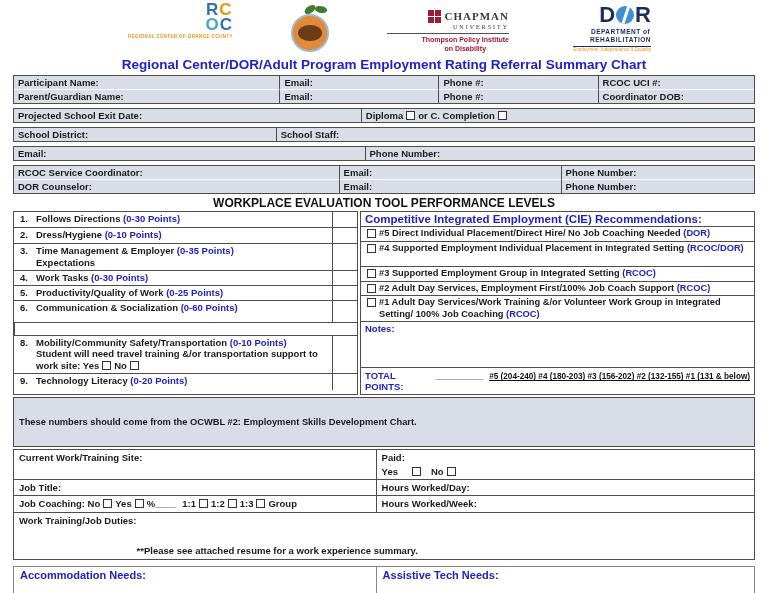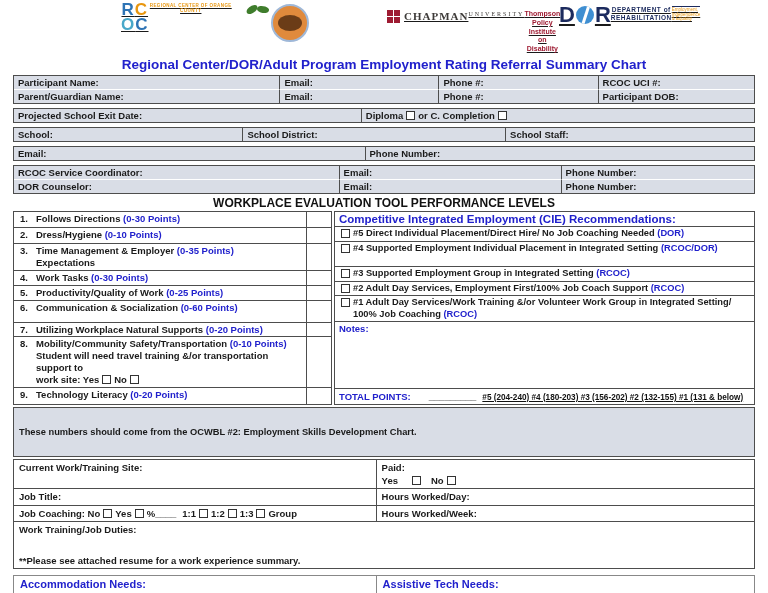--- a/index.html
+++ b/index.html
@@ -2,21 +2,21 @@
 <html><head>
 <meta charset="utf-8">
 <style>
   * { box-sizing: border-box; margin: 0; padding: 0; }
   html,body { background:#fff; }
   body { width:768px; height:593px; font-family:"Liberation Sans", sans-serif; color:#1a1a1a; overflow:hidden; }
   .page { width:768px; height:593px; padding:2px 13px 0 13px; position:relative; }
 
   
   .logo-strip { height:54px; display:flex; align-items:flex-start; padding-left:108px; }
-  .logo { display:flex; align-items:flex-start; line-height:1;text-decoration:underline; }
+  .logo { display:flex; flex-direction:column; align-items:flex-end; line-height:1; }
   .logo-rcoc { width:112px; }
   .rcoc-letters { font-weight:bold; font-size:17px; letter-spacing:1px; line-height:0.9; text-align:center; }
   .rcoc-b { color:#2e74b5; } .rcoc-o { color:#e8960f; } .rcoc-t { color:#49a8c9; }
   .rcoc-cap { font-size:4.5px; color:#e8960f; font-weight:bold; margin-top:2px; text-align:center; letter-spacing:.4px; }
   .logo-seal { width:84px; margin-left:12px; padding-top:2px; }
   .seal-leaf { width:26px; height:10px; position:relative; }
   .seal-leaf:before, .seal-leaf:after { content:""; position:absolute; width:12px; height:7px; background:#3f7d2c; border-radius:60% 40% 60% 40%; top:2px; }
   .seal-leaf:before { left:1px; transform:rotate(-25deg); }
   .seal-leaf:after { left:12px; transform:rotate(20deg); }
   .seal-circle { width:38px; height:38px; border-radius:50%; background:#e08a3c; border:2px solid #9fb8d8; display:flex; align-items:center; justify-content:center; }
@@ -45,21 +45,21 @@
   .fcell { background:#d9dde6; border-right:1px solid #4d4d4d; font-weight:bold; font-size:9.5px; padding:1px 4px; min-height:13px; }
   .fcell:last-child { border-right:none; }
   .frow + .frow .fcell { border-top:1px solid #fff; }
   .gap4 { height:4px; }
   .cb { display:inline-block; width:9px; height:9px; background:#fff; border:1px solid #333; vertical-align:-1px; margin:0 3px; flex:none; }
   .blue { color:#2121cc; }
 
   
   .section-head { text-align:center; font-weight:bold; font-size:12px; color:#111; padding:2px 0 1px 0; }
   .eval-wrap { display:flex; align-items:stretch; }
-  .eval-left { width:319px; border:1px solid #4d4d4d; display:flex; flex-direction:column; }
+  .eval-left { width:345px; border:1px solid #4d4d4d; display:flex; flex-direction:column; }
   .eval-row { display:flex; border-bottom:1px solid #4d4d4d; }
   .eval-row:last-child { border-bottom:none; }
   .eval-cell { flex:1; padding:1px 4px 1px 6px; font-weight:bold; font-size:9.5px; line-height:1.25; }
   .eval-num { display:inline-block; width:16px; }
   .eval-ind { padding-left:16px; }
   .eval-score { width:25px; border-left:1px solid #4d4d4d; }
   .eval-right { flex:1; border:1px solid #4d4d4d; margin-left:2px; display:flex; flex-direction:column; }
   .cie-head { color:#2121cc; font-weight:bold; font-size:11.5px; padding:1px 4px; border-bottom:1px solid #4d4d4d; }
   .cie-row { display:flex; align-items:flex-start; padding:1px 3px; border-bottom:1px solid #4d4d4d; font-weight:bold; font-size:9.3px; line-height:1.25; }
   .cie-row .cb { margin-top:1px; }
@@ -71,21 +71,21 @@
 
   .note-bar { background:#d9dde6; border:1px solid #4d4d4d; font-weight:bold; font-size:9.3px; padding:19px 5px; margin-top:2px; }
 
   
   .work-table { border:1px solid #4d4d4d; margin-top:2px; display:flex; flex-direction:column; }
   .wrow { display:flex; border-bottom:1px solid #4d4d4d; }
   .wrow:last-child { border-bottom:none; }
   .wcell { font-weight:bold; font-size:9.5px; padding:1px 5px; line-height:1.4; }
   .wleft { width:49%; border-right:1px solid #4d4d4d; }
   .wright { flex:1; }
-  .duties-cell { min-height:46px; display:flex; flex-direction:column; }
+  .duties-cell { min-height:46px; display:flex; flex-direction:row; }
   .duties-note { margin-top:auto; }
   .coach-line { display:flex; align-items:center; flex-wrap:nowrap; }
 
   
   .needs-table { border:1px solid #888; margin-top:6px; display:flex; min-height:74px; }
   .needs-cell { padding:2px 6px; font-weight:bold; font-size:11px; }
   .needs-left { width:49%; border-right:1px solid #888; }
   .needs-right { flex:1; }
 </style>
 </head>
@@ -133,21 +133,21 @@
     <div class="frow">
       <div class="fcell" style="width:36%">Participant Name:</div>
       <div class="fcell" style="width:21.5%">Email:</div>
       <div class="fcell" style="width:21.5%">Phone #:</div>
       <div class="fcell" style="flex:1">RCOC UCI #:</div>
     </div>
     <div class="frow">
       <div class="fcell" style="width:36%">Parent/Guardian Name:</div>
       <div class="fcell" style="width:21.5%">Email:</div>
       <div class="fcell" style="width:21.5%">Phone #:</div>
-      <div class="fcell" style="flex:1">Participant DOB:</div>
+      <div class="fcell" style="flex:1">Coordinator DOB:</div>
     </div>
   </div>
 
   <div class="gap4"></div>
 
   <div class="bar-table">
     <div class="frow">
       <div class="fcell" style="width:47%">Projected School Exit Date:</div>
       <div class="fcell" style="flex:1; display:flex; align-items:center;">
         <span>Diploma</span>
@@ -155,21 +155,20 @@
         <span>or C. Completion</span>
         <span class="cb"></span>
       </div>
     </div>
   </div>
 
   <div class="gap4"></div>
 
   <div class="bar-table">
     <div class="frow">
-      <div class="fcell" style="width:31%">School:</div>
       <div class="fcell" style="width:35.5%">School District:</div>
       <div class="fcell" style="flex:1">School Staff:</div>
     </div>
   </div>
 
   <div class="gap4"></div>
 
   <div class="bar-table">
     <div class="frow">
       <div class="fcell" style="width:47.5%">Email:</div>
@@ -216,21 +215,20 @@
       </div>
       <div class="eval-row" style="min-height:14px">
         <div class="eval-cell"><span class="eval-num">5.</span><span>Productivity/Quality of Work </span><span class="blue">(0-25 Points)</span></div>
         <div class="eval-score"></div>
       </div>
       <div class="eval-row" style="min-height:22px">
         <div class="eval-cell"><span class="eval-num">6.</span><span>Communication &amp; Socialization </span><span class="blue">(0-60 Points)</span></div>
         <div class="eval-score"></div>
       </div>
       <div class="eval-row" style="min-height:13px">
-        <div class="eval-cell"><span class="eval-num">7.</span><span>Utilizing Workplace Natural Supports </span><span class="blue">(0-20 Points)</span></div>
         <div class="eval-score"></div>
       </div>
       <div class="eval-row" style="min-height:34px">
         <div class="eval-cell"><span class="eval-num">8.</span><span>Mobility/Community Safety/Transportation </span><span class="blue">(0-10 Points)</span>
           <div class="eval-ind">Student will need travel training &amp;/or transportation support to</div>
           <div class="eval-ind"><span>work site: Yes</span><span class="cb"></span><span>No</span><span class="cb"></span></div>
         </div>
         <div class="eval-score"></div>
       </div>
       <div class="eval-row" style="min-height:16px">

